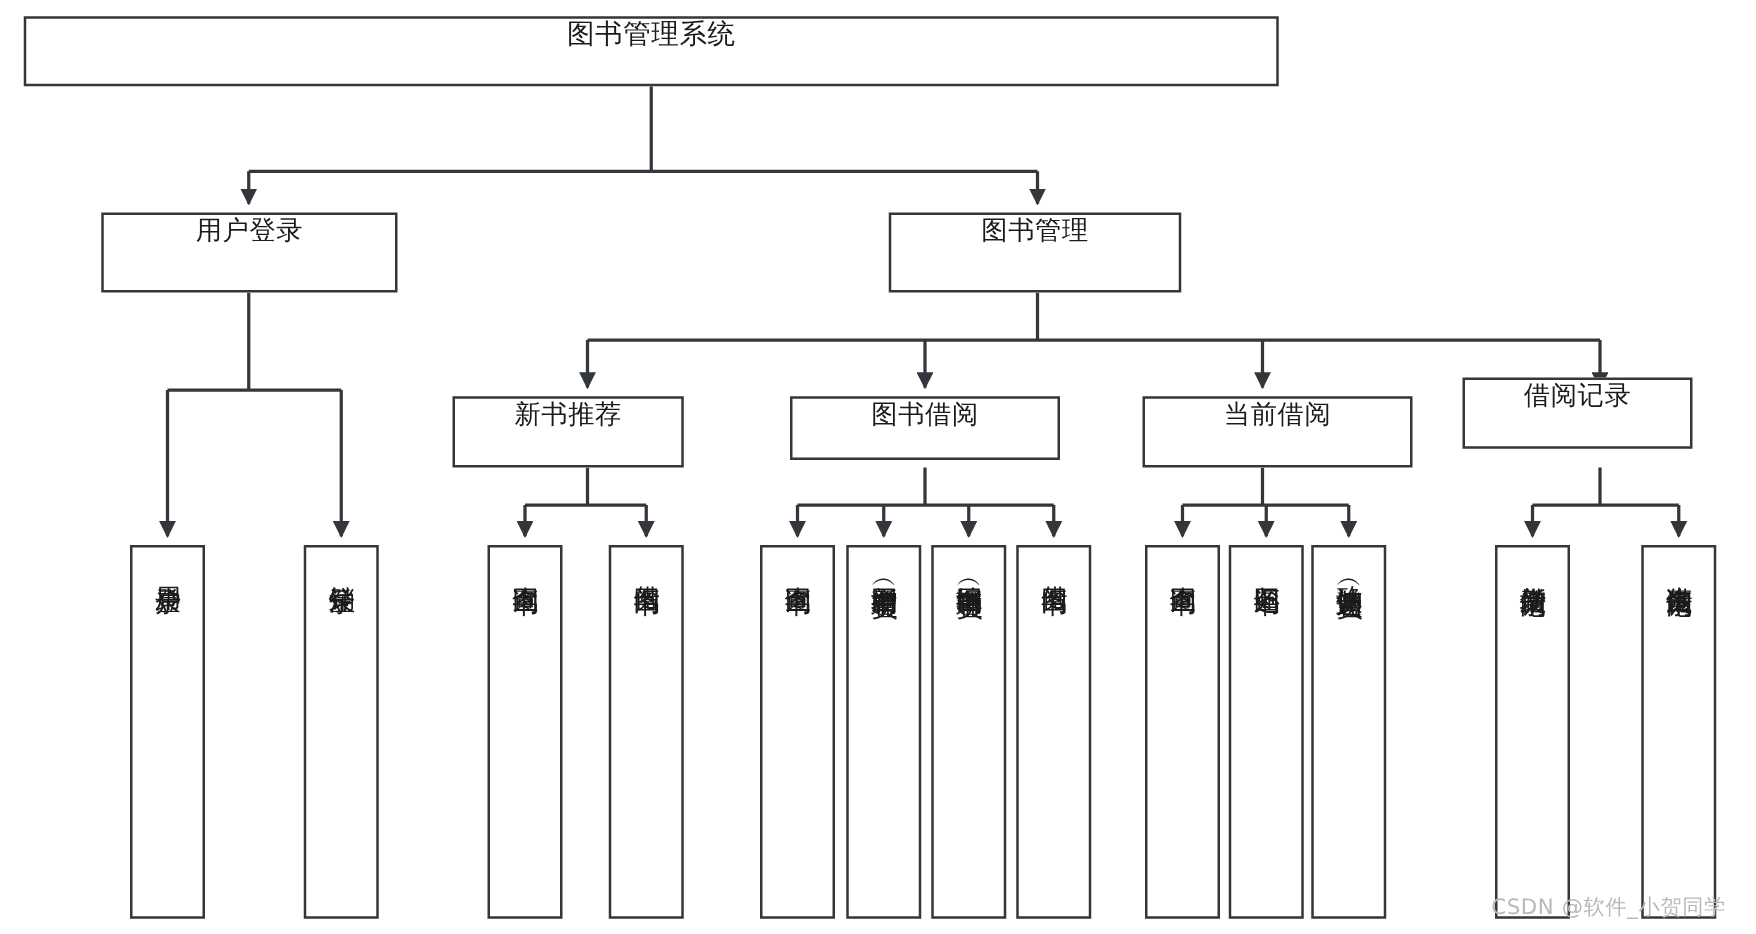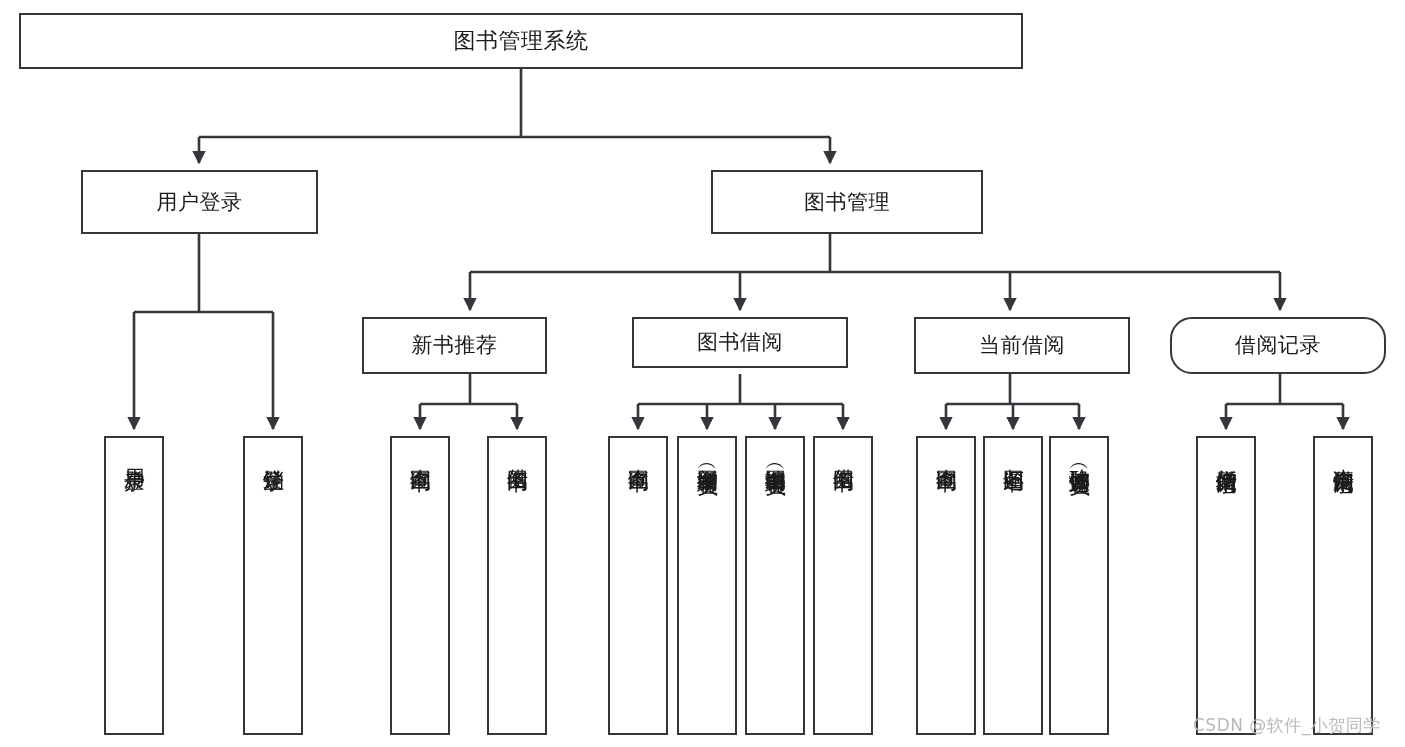--- a/index.html
+++ b/index.html
@@ -25,21 +25,20 @@
     width: 1405px;
     height: 747px;
     pointer-events: none;
   }
   .node {
     position: absolute;
     box-sizing: border-box;
     background: #ffffff;
     border: 2.5px solid #33373b;
     display: flex;
-    align-items: center;
     justify-content: center;
     color: #1b1b1b;
     z-index: 2;
   }
   .node.horiz {
     font-size: 21px;
     line-height: 1.15;
     letter-spacing: 0.5px;
     white-space: nowrap;
   }
@@ -127,34 +126,34 @@
     </g>
   </svg>
 
   <div class="node horiz root" style="left: 19px; top: 13px; width: 1004px; height: 56px;">
       <span>图书管理系统</span>
     </div>
 
   <div class="node horiz" style="left: 81px; top: 170px; width: 237px; height: 64px;">
       <span>用户登录</span>
     </div>
-  <div class="node horiz" style="left: 711px; top: 170px; width: 272px; height: 64px;">
+  <div class="node horiz" style="left: 711px; top: 170px; width: 234px; height: 64px;">
       <span>图书管理</span>
     </div>
 
   <div class="node horiz" style="left: 362px; top: 317px; width: 185px; height: 57px;">
       <span>新书推荐</span>
     </div>
   <div class="node horiz" style="left: 632px; top: 317px; width: 216px; height: 51px;">
       <span>图书借阅</span>
     </div>
   <div class="node horiz" style="left: 902px; top: 317px; width: 216px; height: 57px; margin-left: 12px;">
       <span>当前借阅</span>
     </div>
-  <div class="node horiz" style="left: 1170px; top: 317px; width: 216px; height: 57px; border-radius: 22px;">
+  <div class="node horiz" style="left: 1170px; top: 302px; width: 184px; height: 57px;">
       <span>借阅记录</span>
     </div>
 
   <div class="node vert" style="left: 104px; top: 436px; width: 60px; height: 299px;">
       <span class="vlabel">用户登录</span>
     </div>
   <div class="node vert" style="left: 243px; top: 436px; width: 60px; height: 299px;">
       <span class="vlabel">注销登录</span>
     </div>
   <div class="node vert" style="left: 390px; top: 436px; width: 60px; height: 299px;">

